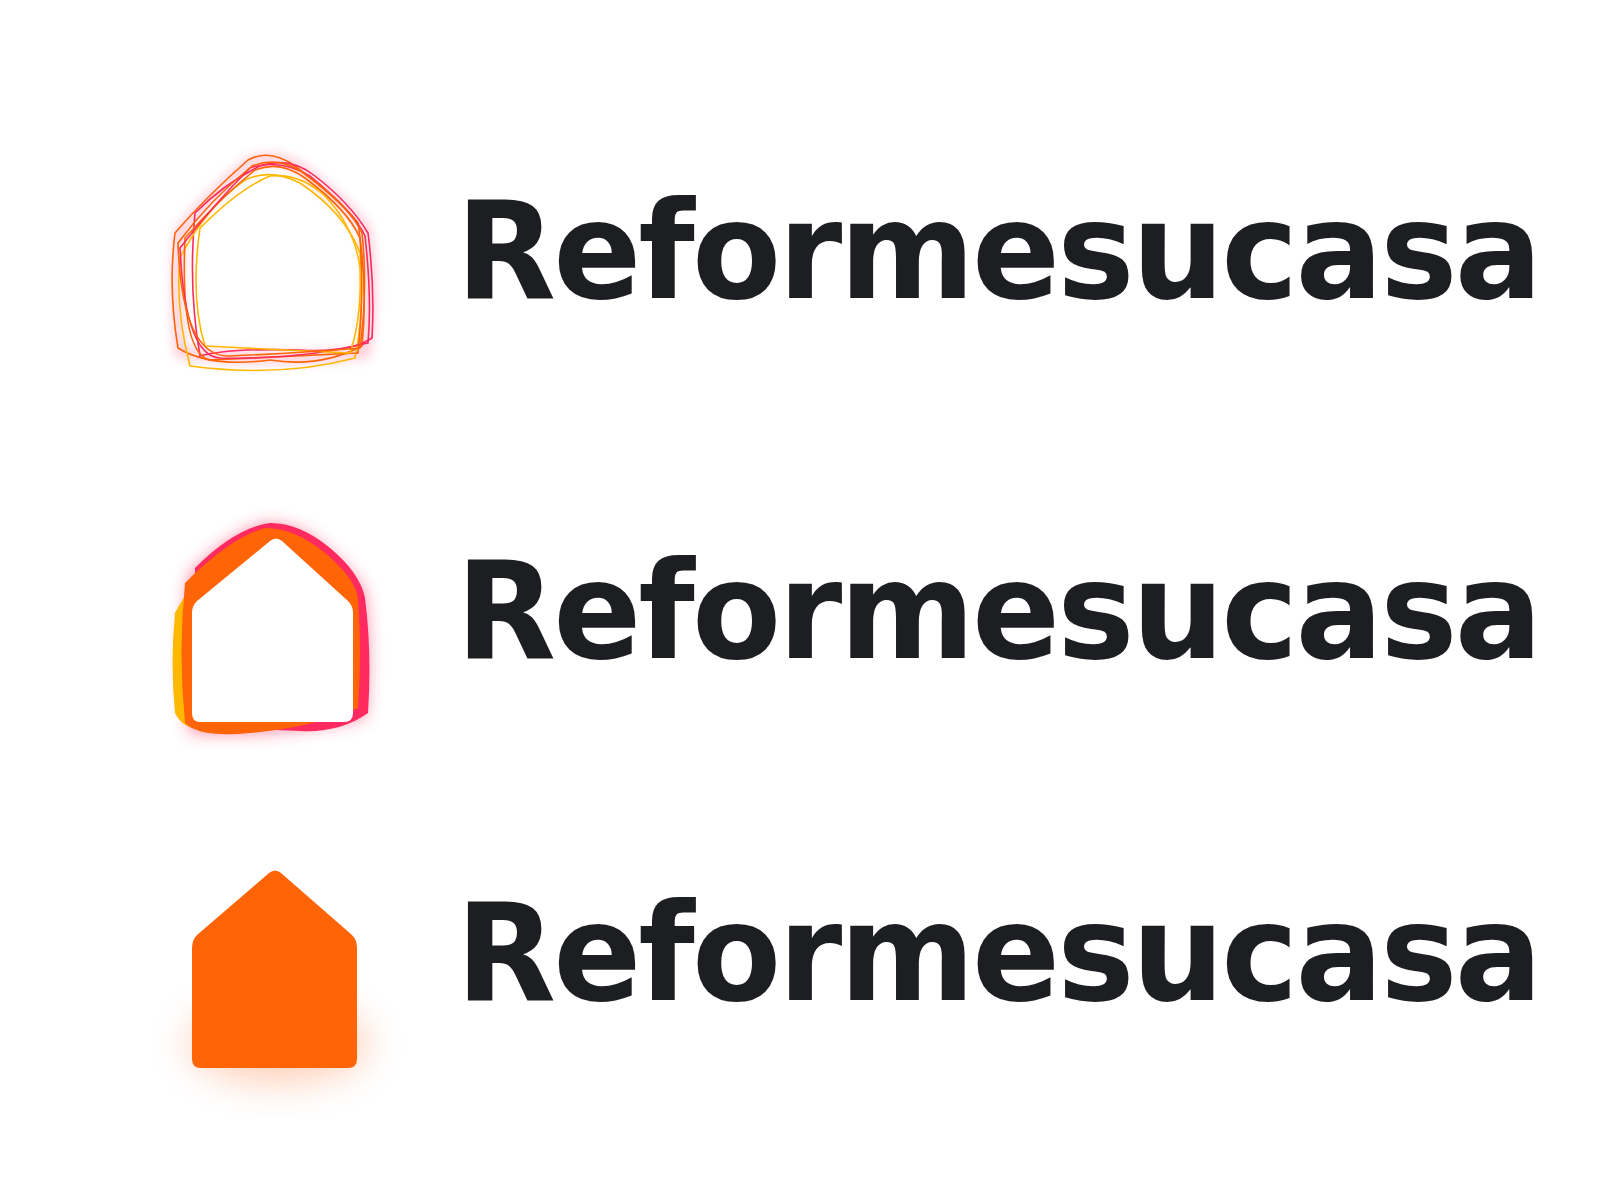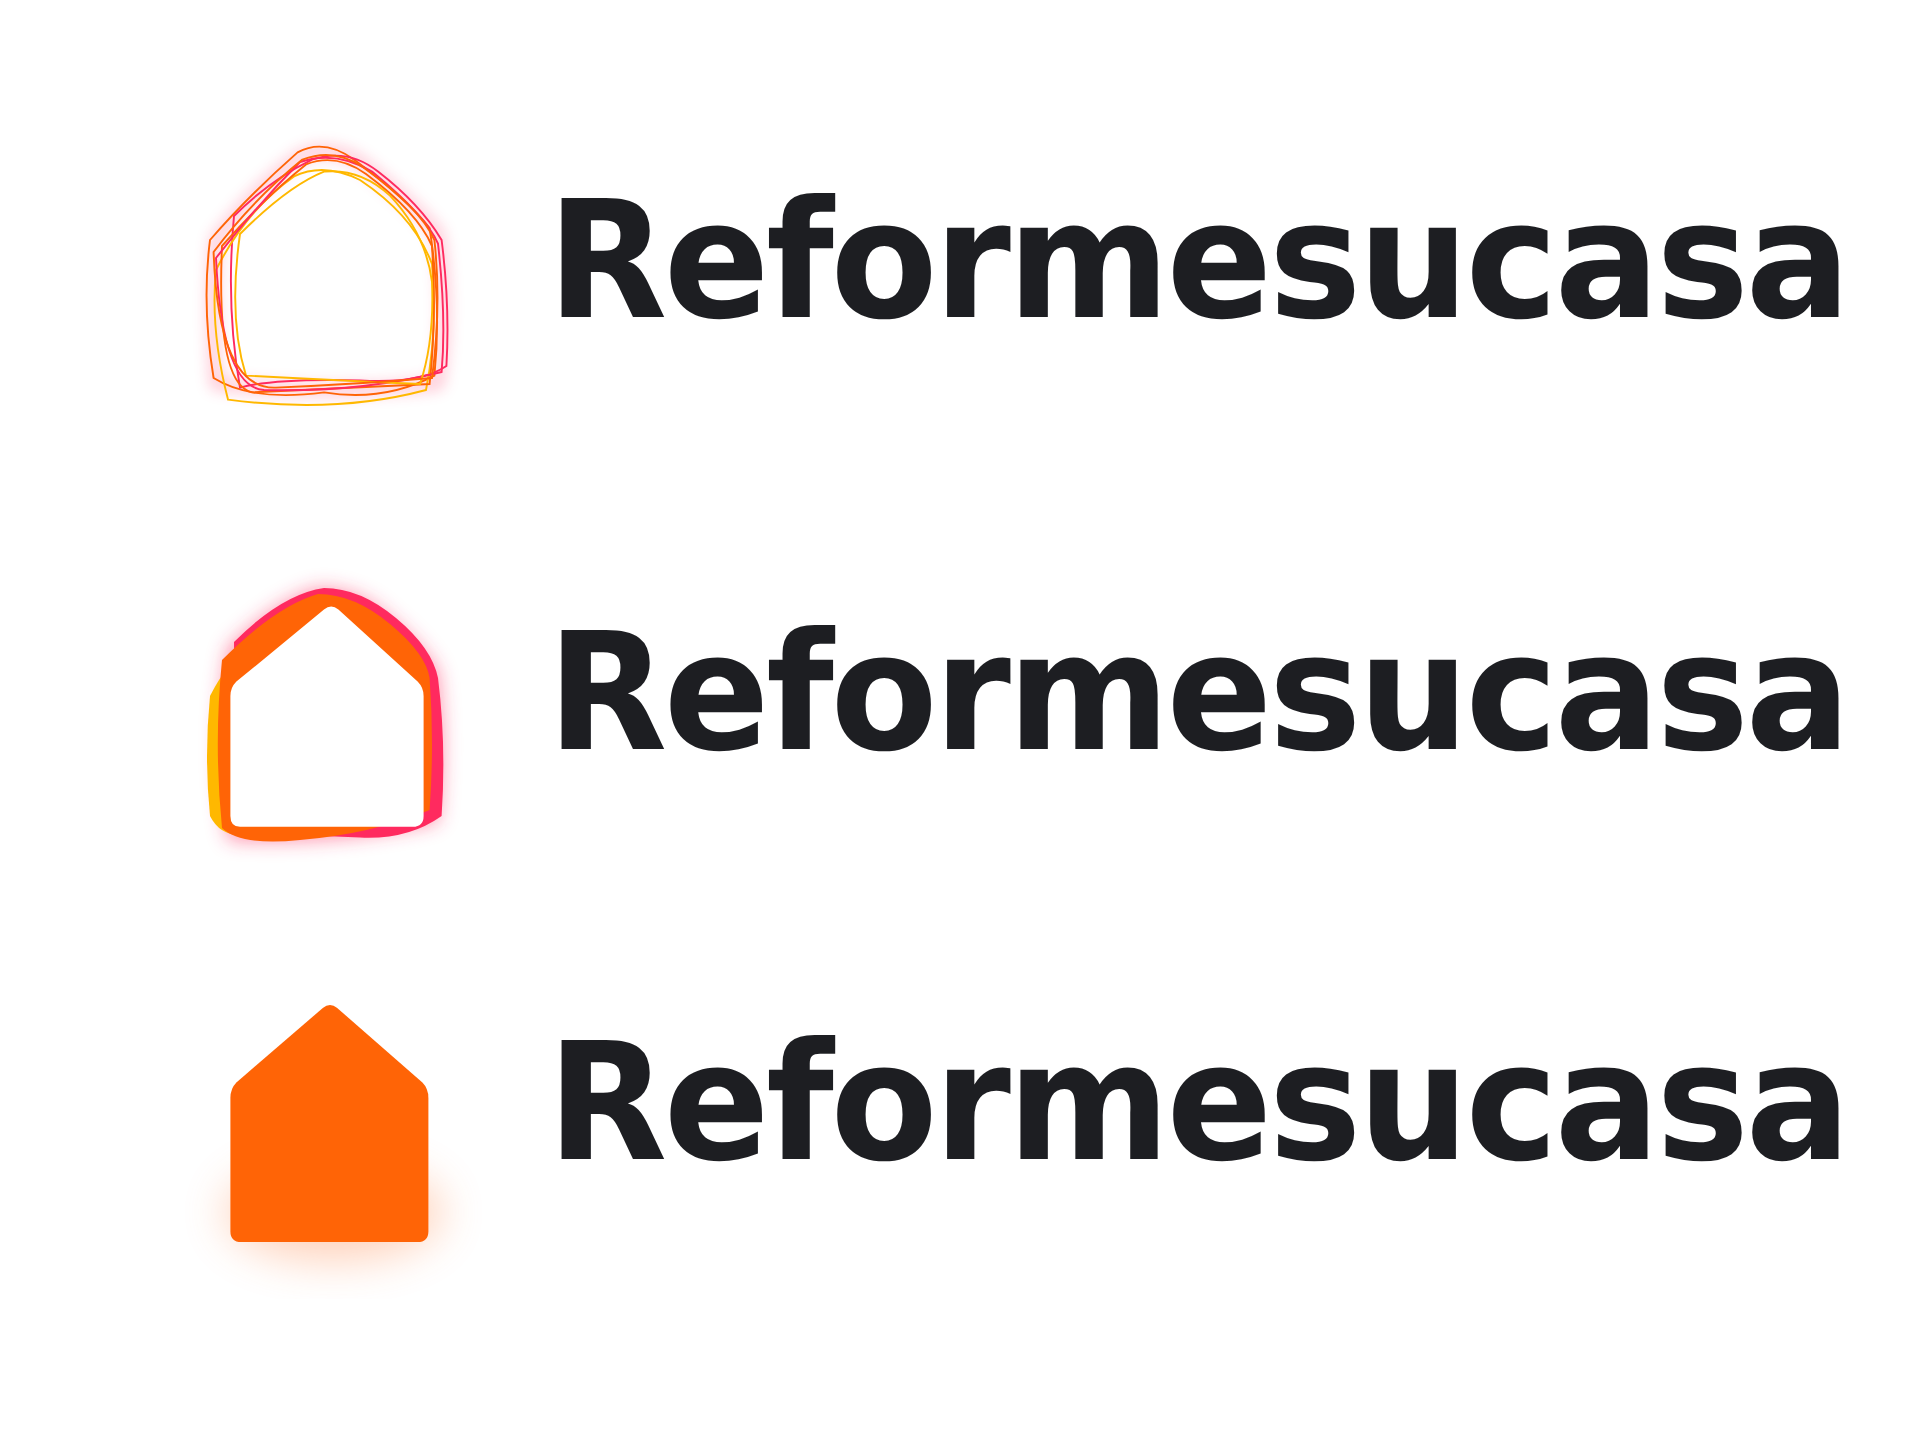--- a/index.html
+++ b/index.html
@@ -1,17 +1,17 @@
 <!DOCTYPE html>
 <html><head>
   <meta charset="utf-8">
   <style>
     html, body { margin: 0; padding: 0; background: #ffffff; }
     body { width: 1600px; height: 1200px; position: relative; overflow: hidden; font-family: "DejaVu Sans", sans-serif; }
-    .logo-row { position: absolute; left: 0; width: 1600px; height: 300px; }
+    .logo-row { position: absolute; left: 0; width: 1600px; height: 300px; margin-top: 33px; }
     .mark { position: absolute; left: 150px; width: 250px; height: 260px; }
     .mark svg { width: 250px; height: 260px; overflow: visible; }
     .wordmark {
       position: absolute; left: 456px;
       font-family: "DejaVu Sans", sans-serif;
       font-weight: bold;
       font-size: 136px;
       letter-spacing: -3px;
       color: #1d1e22;
       line-height: 1;

